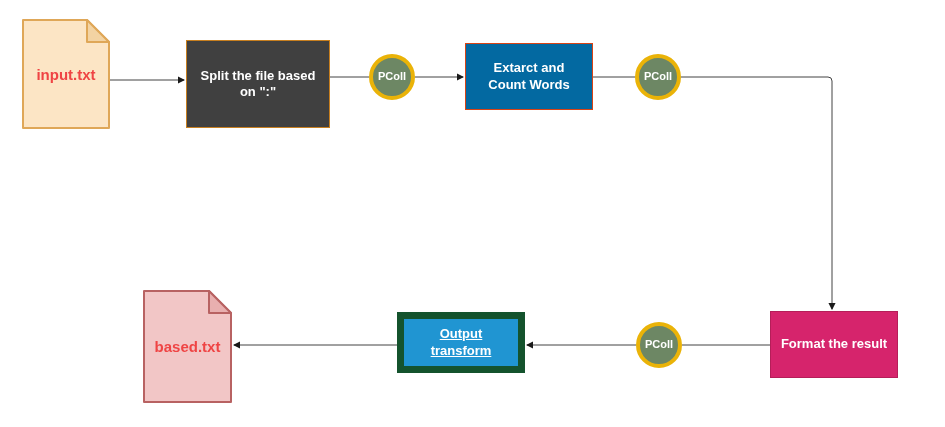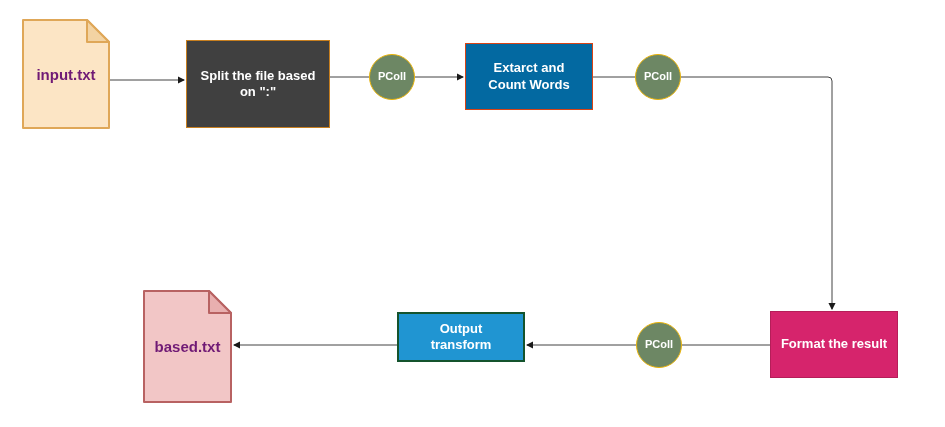--- a/index.html
+++ b/index.html
@@ -48,29 +48,30 @@
     align-items: center;
   }
   .rect-pink {
     left: 770px; top: 311px; width: 128px; height: 67px;
     background: #d6246c;
     border: 1px solid #b51e59;
     padding: 16px 2px;
     white-space: nowrap;
   }
   .rect-blue {
-    left: 397px; top: 312px; width: 128px; height: 50px;
+    left: 397px; top: 312px; width: 128px; height: 61px;
     background: #2095d2;
-    border: 2px solid #14532d;
+    border: 7px solid #14532d;
+    text-decoration: underline;
   }
   .pcoll {
     width: 46px; height: 46px;
     border-radius: 50%;
     background: #6d8764;
-    border: 1px solid #eab308;
+    border: 4px solid #eab308;
     font-size: 11px;
     padding: 0;
   }
   .pcoll-1 { left: 369px; top: 54px; }
   .pcoll-2 { left: 635px; top: 54px; }
   .pcoll-3 { left: 636px; top: 322px; }
   .doc-node {
     position: absolute;
   }
   .doc-input { left: 22px; top: 19px; width: 88px; height: 110px; }
@@ -82,21 +83,21 @@
   .doc-label {
     position: absolute;
     left: 0; top: 0;
     width: 100%;
     height: 100%;
     display: flex;
     align-items: center;
     justify-content: center;
     font-size: 15px;
     font-weight: bold;
-    color: #701a75;
+    color: #ef4444;
   }
 </style>
 </head>
 <body>
 
 <div class="canvas">
 
   <svg class="connector-layer" width="945" height="427" viewBox="0 0 945 427">
     <defs>
       <marker id="arrow" viewBox="0 0 10 10" refX="8.5" refY="5" markerWidth="7.5" markerHeight="7.5" orient="auto-start-reverse">

